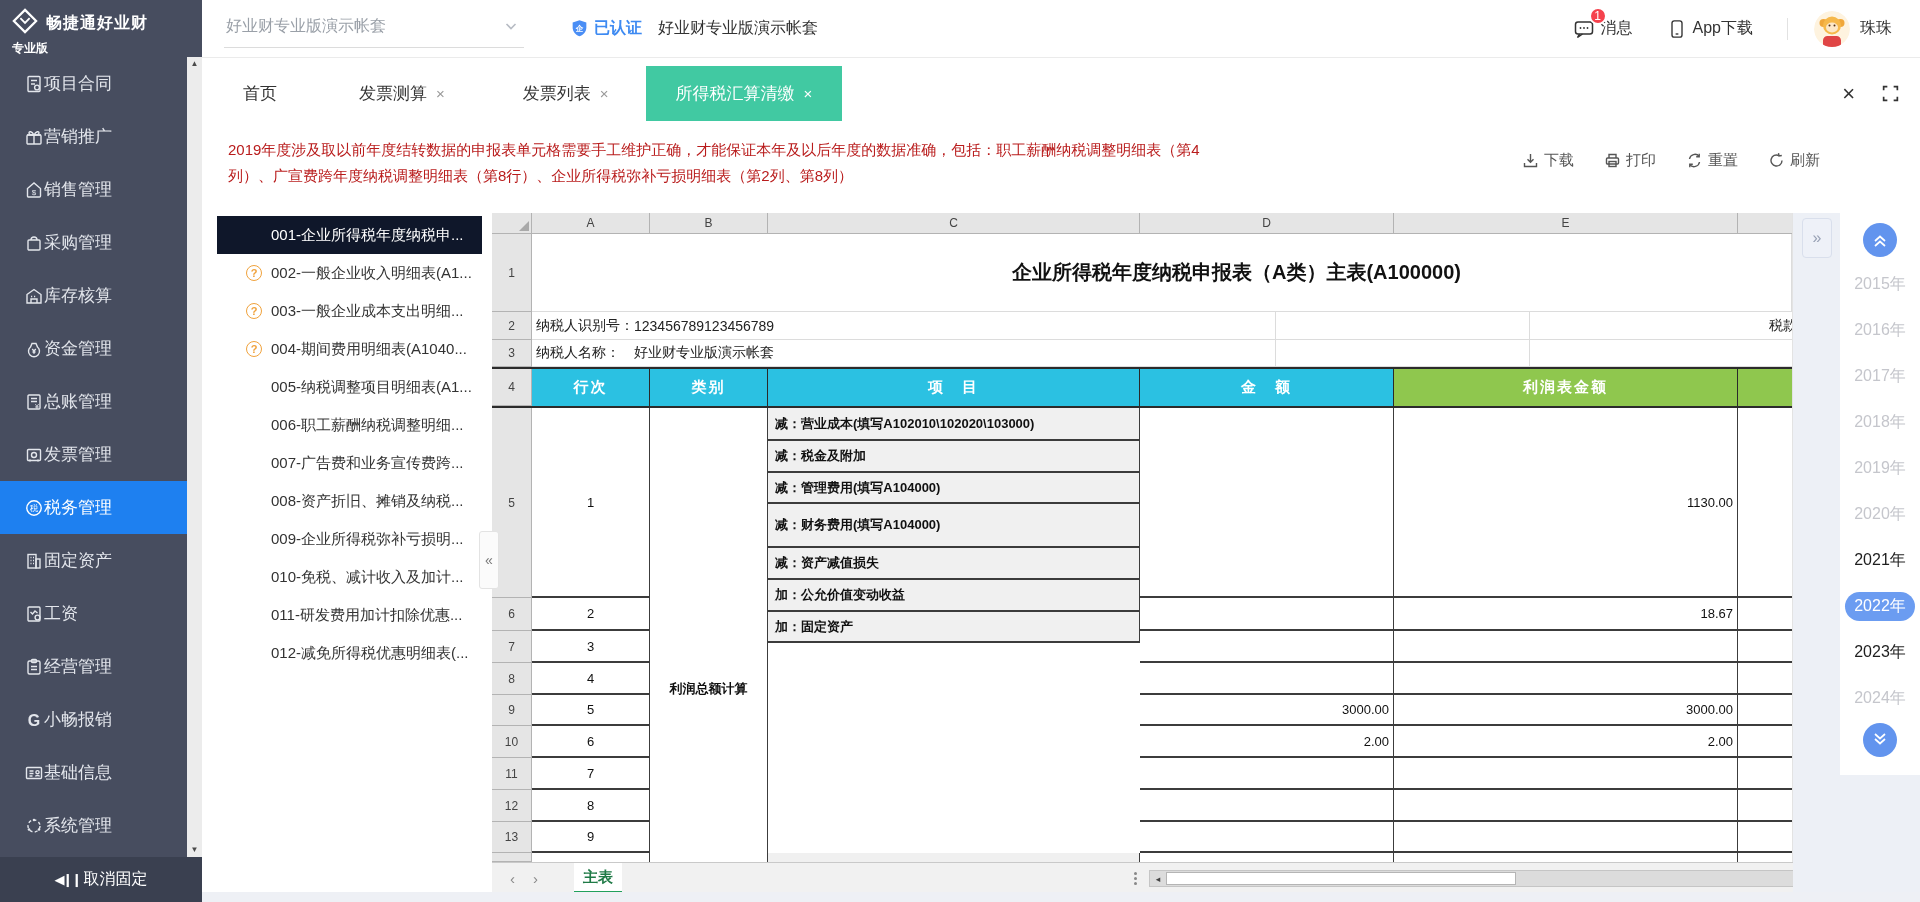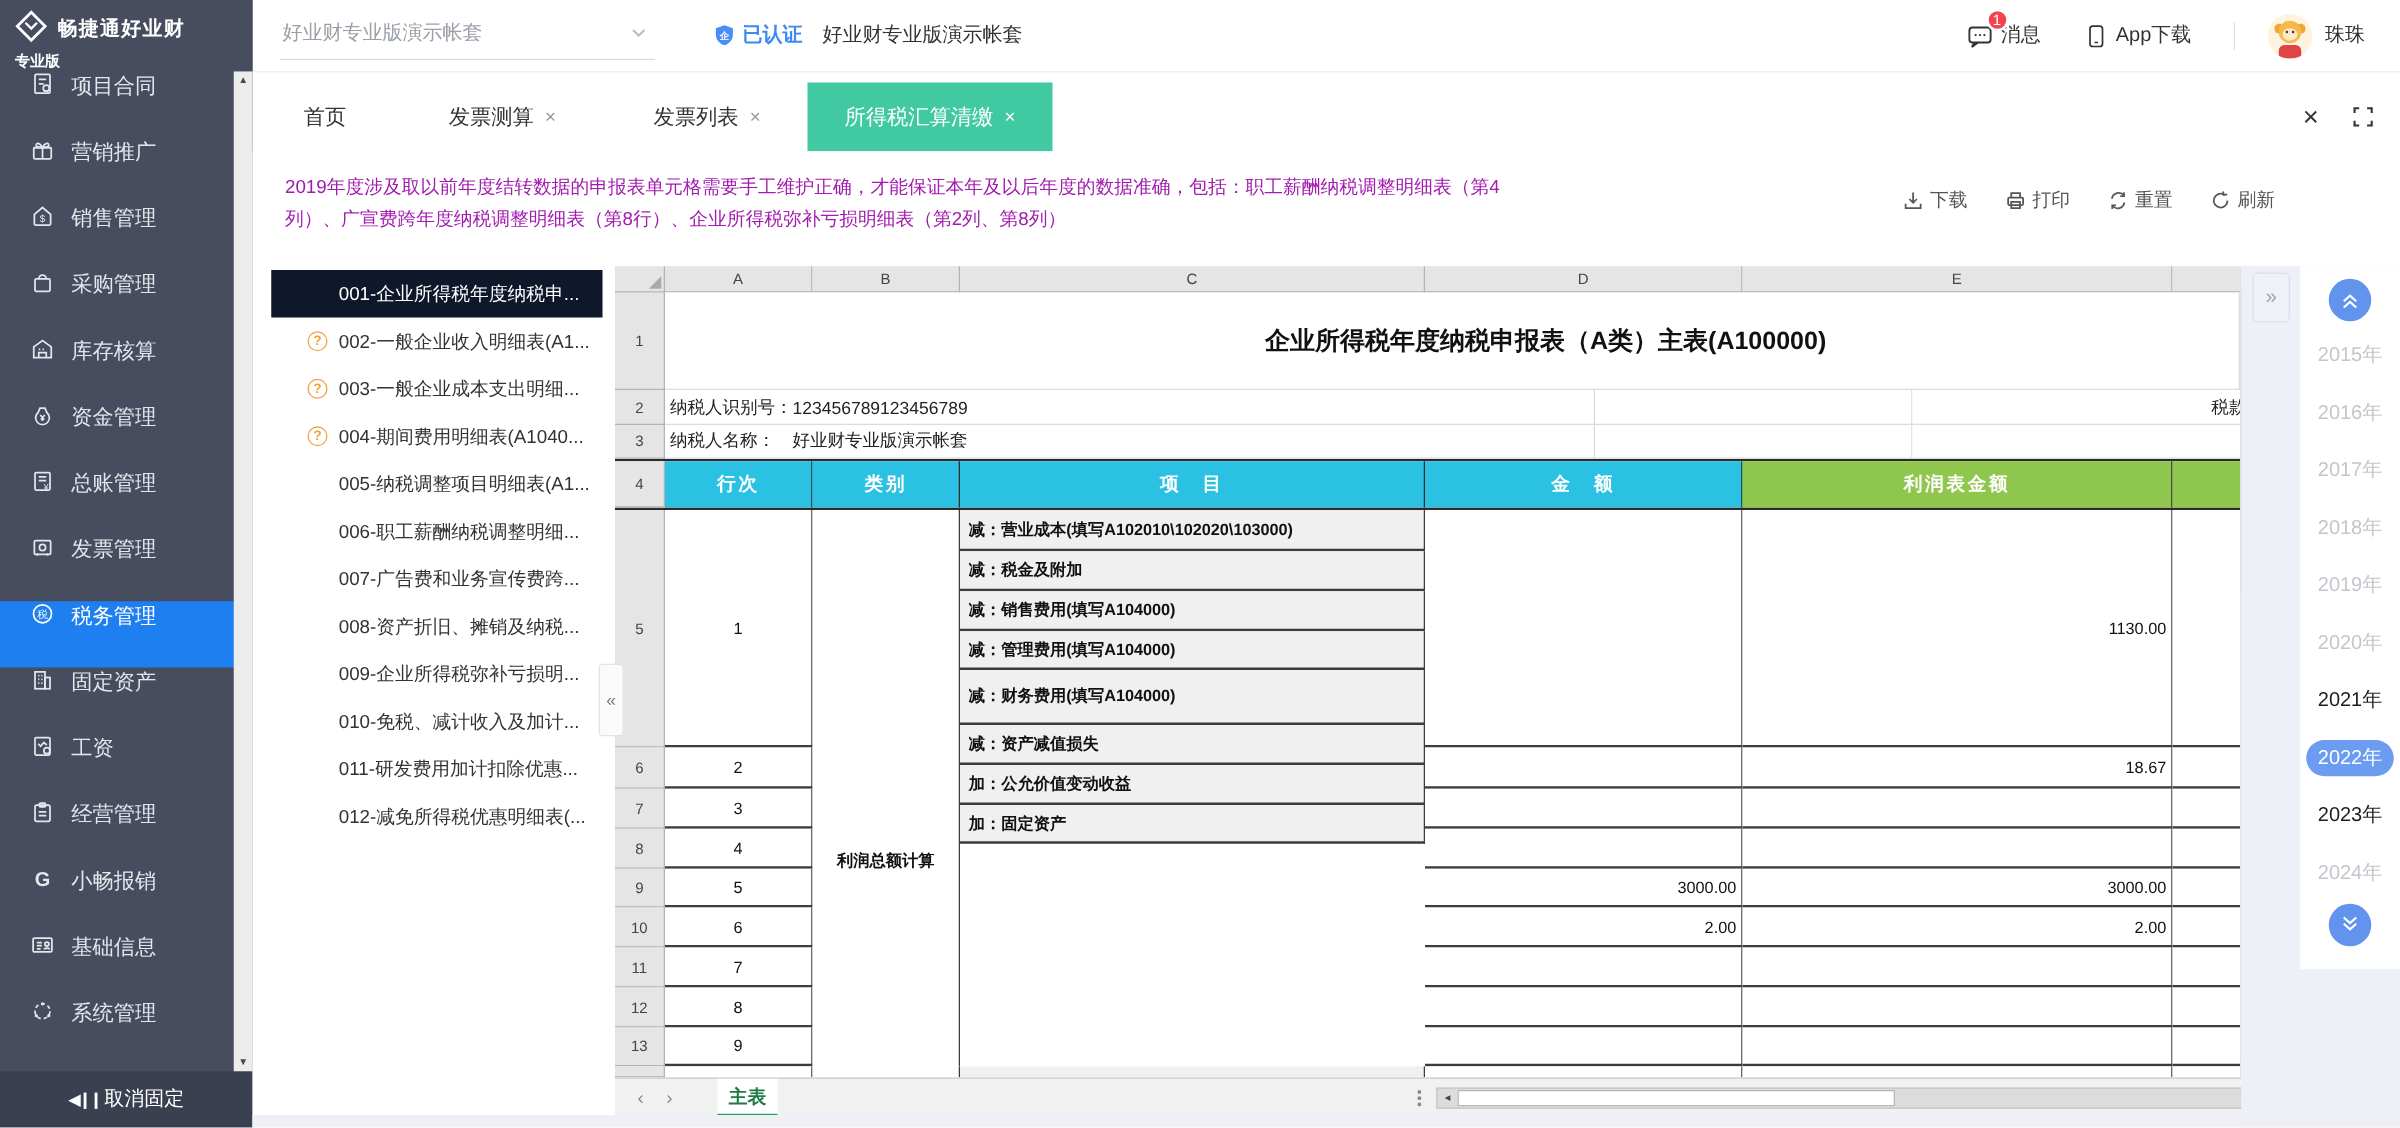--- a/index.html
+++ b/index.html
@@ -5,21 +5,21 @@
   html,body{margin:0;padding:0}
   body{width:1920px;height:902px;overflow:hidden;background:#eef0f5;display:flex;
        font-family:"Liberation Sans","DejaVu Sans",sans-serif;-webkit-font-smoothing:antialiased}
   
   .sidebar{width:202px;background:#474d5f;display:flex;flex-direction:column;position:relative;flex-shrink:0}
   .logo{height:57px;padding:8px 0 0 12px;color:#fff;position:relative;z-index:3;background:#474d5f;box-sizing:border-box}
   .logo-row{display:flex;align-items:center;gap:8px}
   .brand{font-size:16px;font-weight:bold;letter-spacing:1px;white-space:nowrap}
   .edition{font-size:12px;font-weight:bold;margin-top:2px}
   .menu{flex:1;overflow:hidden;margin-top:-14px;padding-top:14px}
-  .mitem{height:53px;display:flex;gap:13px;padding-left:24px;color:#e3e6ec;font-size:17px;cursor:pointer}
+  .mitem{height:53px;display:flex;align-items:center;padding-left:24px;color:#e3e6ec;font-size:17px;cursor:pointer}
   .mitem.active{background:#1e80f0;color:#fff}
   .ic{width:20px;height:20px;flex-shrink:0}
   .sb-scroll{position:absolute;right:0;top:57px;bottom:45px;width:15px;background:#ececec;z-index:2;
              display:flex;flex-direction:column;align-items:center;justify-content:space-between;padding:3px 0;box-sizing:border-box}
   .sb-arrow{font-size:8px;color:#4a4a4a;line-height:8px}
   .pinbar{height:45px;background:#3a4050;color:#fff;display:flex;align-items:center;justify-content:center;font-size:16px;gap:3px;cursor:pointer}
   .pin-glyph{font-size:13px;letter-spacing:-2px}
   
   .main{flex:1;display:flex;flex-direction:column;min-width:0}
   .topbar{height:57px;background:#fff;border-bottom:1px solid #ebebeb;display:flex;align-items:center;flex-shrink:0}
@@ -39,21 +39,21 @@
   .tabbar{height:63px;background:#fff;display:flex;align-items:flex-end;flex-shrink:0}
   .tab{height:55px;display:flex;align-items:center;padding:0 21px;font-size:17px;color:#333;cursor:pointer}
   .tab .x{margin-left:9px;color:#999;font-size:15px}
   .tab.active{background:#41c9a2;color:#fff;padding:0 30px}
   .tab.active .x{color:#fff}
   .tab-actions{margin-left:auto;display:flex;align-items:center;gap:26px;margin-right:20px;height:55px}
   .close-x{font-size:22px;color:#333;cursor:pointer;line-height:1}
   
   .content{flex:1;background:#fff;display:flex;flex-direction:column;position:relative;min-height:0}
   .notice-row{display:flex;height:92px;box-sizing:border-box;padding:16px 0 0 26px;flex-shrink:0}
-  .notice{color:#a21caf;font-size:15px;line-height:26px;width:1010px}
+  .notice{color:#b91c1c;font-size:15px;line-height:26px;width:1010px}
   .tools{margin-left:auto;display:flex;gap:30px;margin-right:100px;align-items:center;height:34px;margin-top:6px}
   .tool{display:flex;align-items:center;gap:5px;color:#555;font-size:15px;cursor:pointer;white-space:nowrap}
   .workspace{flex:1;display:flex;position:relative;min-height:0}
   
   .form-panel{width:265px;margin-left:15px;flex-shrink:0;padding-top:3px}
   .fitem{height:38px;display:flex;align-items:center;font-size:15px;color:#333;padding-left:28px;gap:8px;cursor:pointer;white-space:nowrap}
   .fitem.selected{background:#0f172a;color:#fff}
   .qslot{width:18px;height:18px;flex-shrink:0;display:flex;align-items:center;justify-content:center}
   .qmark{width:16px;height:16px;border-radius:50%;border:1.5px solid #f0a23c;color:#f0a23c;font-size:11px;font-weight:bold;
          display:flex;align-items:center;justify-content:center;box-sizing:border-box}
@@ -515,21 +515,20 @@
                 <div class="dc center" style="height:32px">7</div>
                 <div class="dc center" style="height:32px">8</div>
                 <div class="dc center" style="height:31px">9</div>
               </div>
               <div class="vcol w-b">
                 <div class="catcell" style="height:445px">利润总额计算</div>
               </div>
               <div class="vcol w-c">
                 <div class="dc itemtext" style="height:33px">减：营业成本(填写A102010\102020\103000)</div>
                 <div class="dc itemtext" style="height:32px">减：税金及附加</div>
-                <div class="dc itemtext" style="height:32px">减：销售费用(填写A104000)</div>
                 <div class="dc itemtext" style="height:31px">减：管理费用(填写A104000)</div>
                 <div class="dc itemtext" style="height:44px">减：财务费用(填写A104000)</div>
                 <div class="dc itemtext" style="height:32px">减：资产减值损失</div>
                 <div class="dc itemtext" style="height:32px">加：公允价值变动收益</div>
                 <div class="dc itemtext" style="height:31px">加：固定资产</div>
               </div>
               <div class="vcol w-d">
                 <div class="dc num" style="height:190px"></div>
                 <div class="dc num" style="height:33px"></div>
                 <div class="dc num" style="height:32px"></div>

